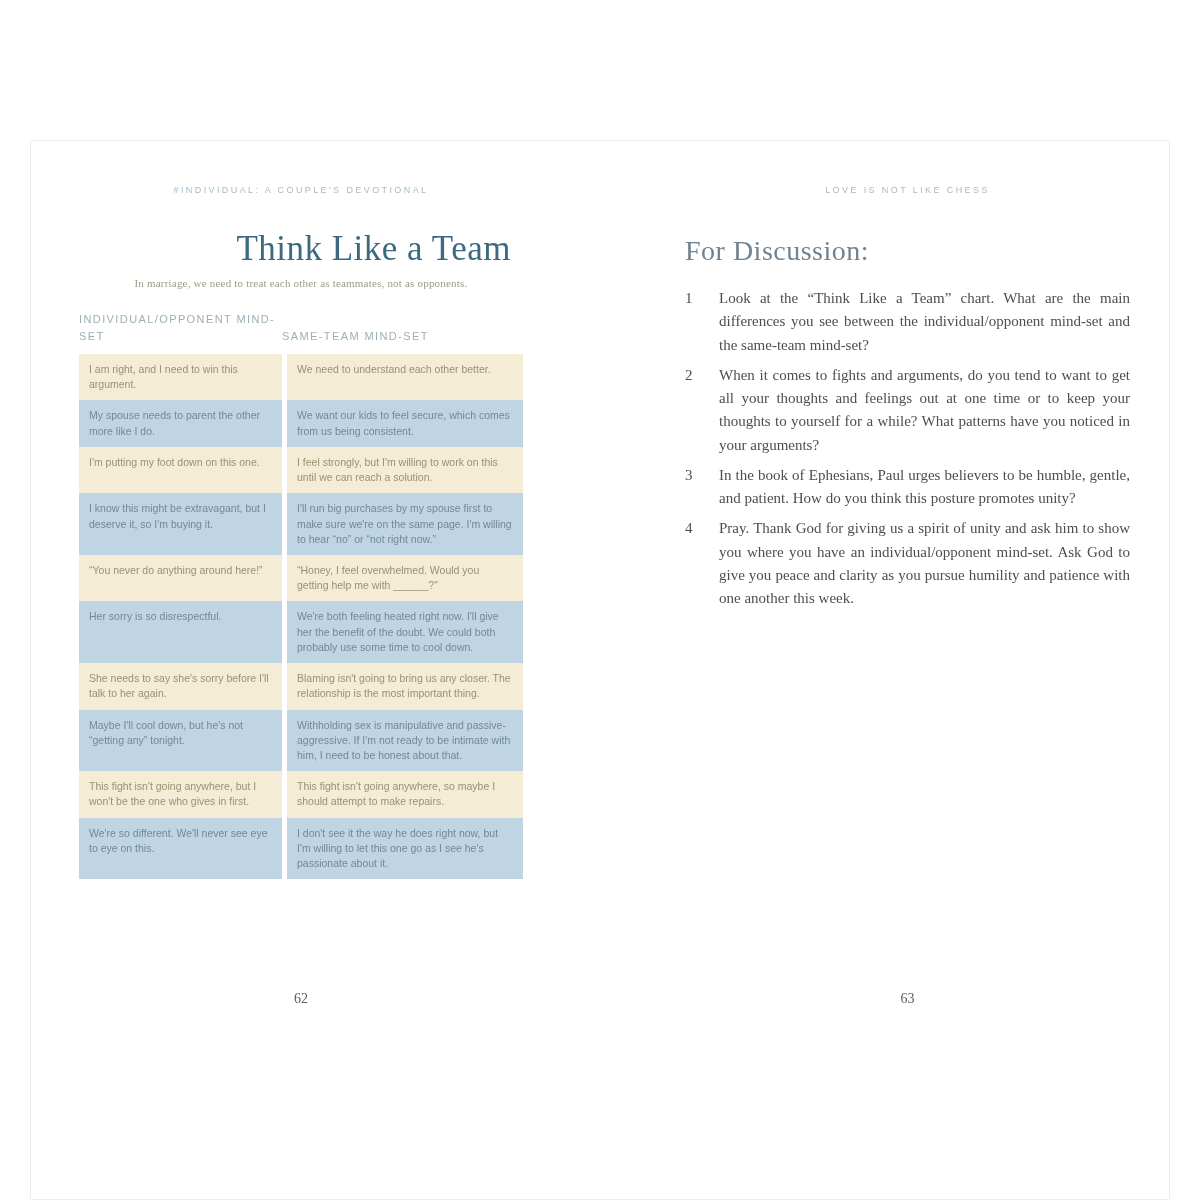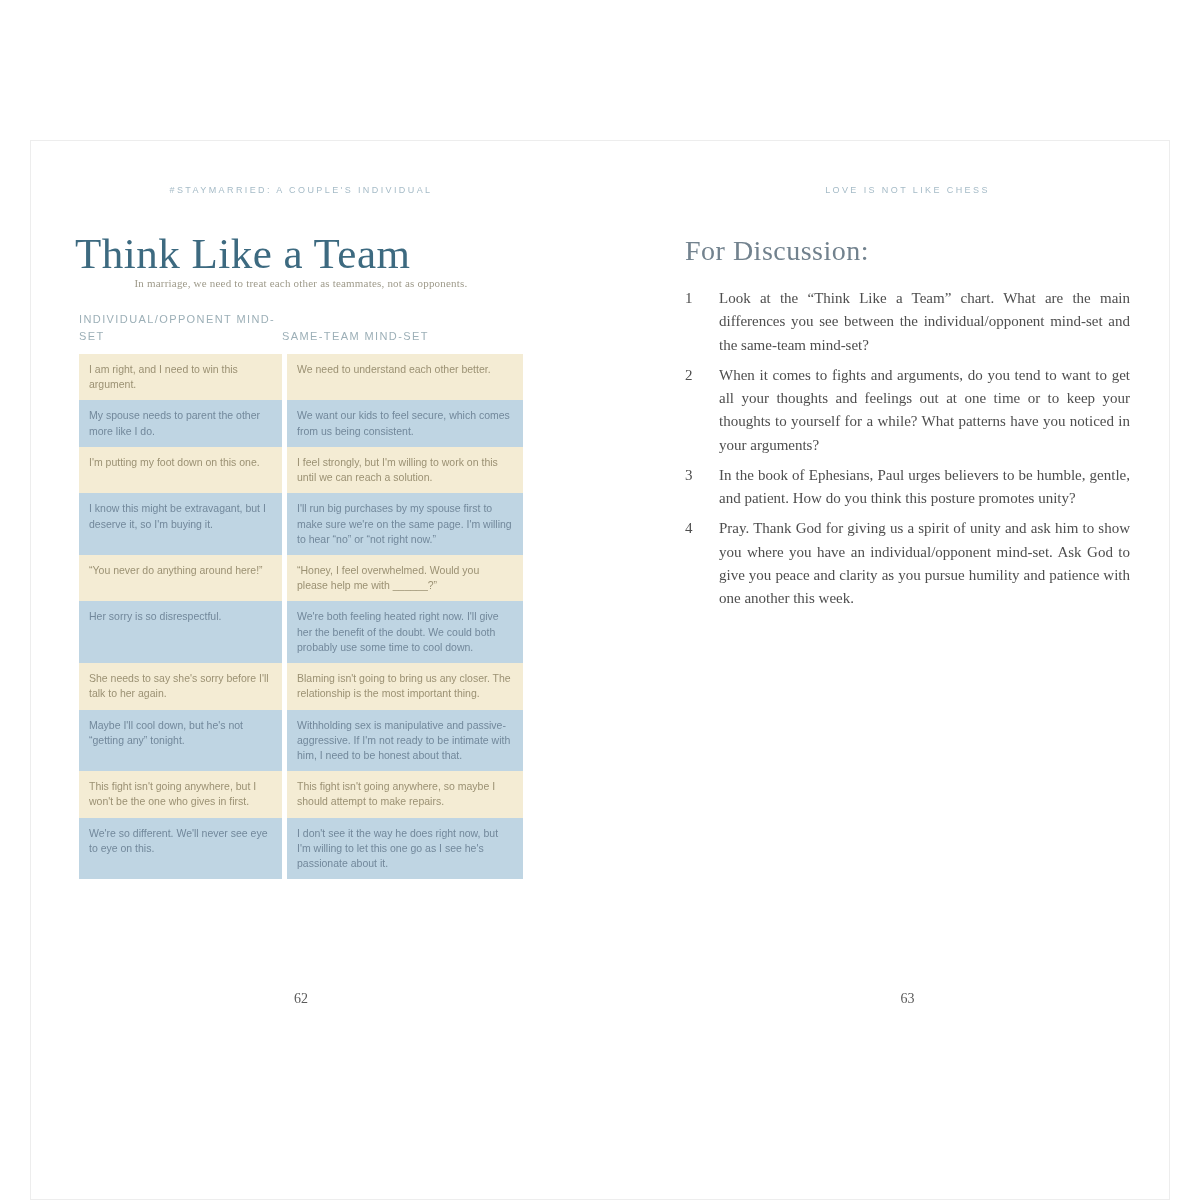--- a/index.html
+++ b/index.html
@@ -10,23 +10,23 @@
   .spread { position:absolute; left:30px; top:140px; width:1140px; height:1060px;
             background:#ffffff; border:1px solid #ededed; display:flex; }
   .page { position:relative; width:570px; height:100%; }
 
   .running-header { position:absolute; top:44px; font-family:"Liberation Sans", sans-serif;
                     font-size:9px; letter-spacing:2.4px; color:var(--runningHeader);
                     text-align:center; white-space:nowrap; }
   .page-left .running-header { left:48px; width:444px; }
   .page-right .running-header { left:85px; width:445px; }
 
-  .chapter-title { position:absolute; top:88px; left:44px; width:444px; text-align:left;
+  .chapter-title { position:absolute; top:88px; left:36px; width:444px; text-align:right;
                    font-family:"Liberation Serif", serif; font-weight:normal;
-                   font-size:43px; color:var(--titleBlue); letter-spacing:0.5px; }
+                   font-size:35px; color:var(--titleBlue); letter-spacing:0.5px; }
   .chapter-subtitle { position:absolute; top:136px; left:28px; width:484px; text-align:center;
                       font-size:11px; color:var(--subtitleGray); letter-spacing:0.2px; }
 
   .mindset-table { position:absolute; left:48px; top:170px; width:444px; }
   .thead { display:flex; align-items:flex-end; margin-bottom:10px;
            font-family:"Liberation Sans", sans-serif; font-size:11px; letter-spacing:1.4px;
            line-height:1.5; color:var(--tableHeader); }
   .th1 { width:203px; }
   .th2 { width:236px; }
 
@@ -52,21 +52,21 @@
   .ditem .num { width:34px; flex:none; }
   .ditem .txt { flex:1; text-align:justify; }
 </style>
 </head>
 <body>
 
 <div class="canvas">
   <div class="spread">
 
     <div class="page page-left">
-      <div class="running-header">#STAYMARRIED: A COUPLE'S INDIVIDUAL</div>
+      <div class="running-header">#INDIVIDUAL: A COUPLE'S DEVOTIONAL</div>
       <h1 class="chapter-title">Think Like a Team</h1>
       <p class="chapter-subtitle">In marriage, we need to treat each other as teammates, not as opponents.</p>
 
       <div class="mindset-table">
         <div class="thead">
           <div class="th1">INDIVIDUAL/OPPONENT MIND-SET</div>
           <div class="th2">SAME-TEAM MIND-SET</div>
         </div>
         <div>
             <div class="trow cream">
@@ -80,21 +80,21 @@
             <div class="trow cream">
               <div class="cell c1">I'm putting my foot down on this one.</div>
               <div class="cell c2">I feel strongly, but I'm willing to work on this until we can reach a solution.</div>
             </div>
             <div class="trow blue">
               <div class="cell c1">I know this might be extravagant, but I deserve it, so I'm buying it.</div>
               <div class="cell c2">I'll run big purchases by my spouse first to make sure we're on the same page. I'm willing to hear “no” or “not right now.”</div>
             </div>
             <div class="trow cream">
               <div class="cell c1">“You never do anything around here!”</div>
-              <div class="cell c2">“Honey, I feel overwhelmed. Would you please help me with ______?”</div>
+              <div class="cell c2">“Honey, I feel overwhelmed. Would you getting help me with ______?”</div>
             </div>
             <div class="trow blue">
               <div class="cell c1">Her sorry is so disrespectful.</div>
               <div class="cell c2">We're both feeling heated right now. I'll give her the benefit of the doubt. We could both probably use some time to cool down.</div>
             </div>
             <div class="trow cream">
               <div class="cell c1">She needs to say she's sorry before I'll talk to her again.</div>
               <div class="cell c2">Blaming isn't going to bring us any closer. The relationship is the most important thing.</div>
             </div>
             <div class="trow blue">

